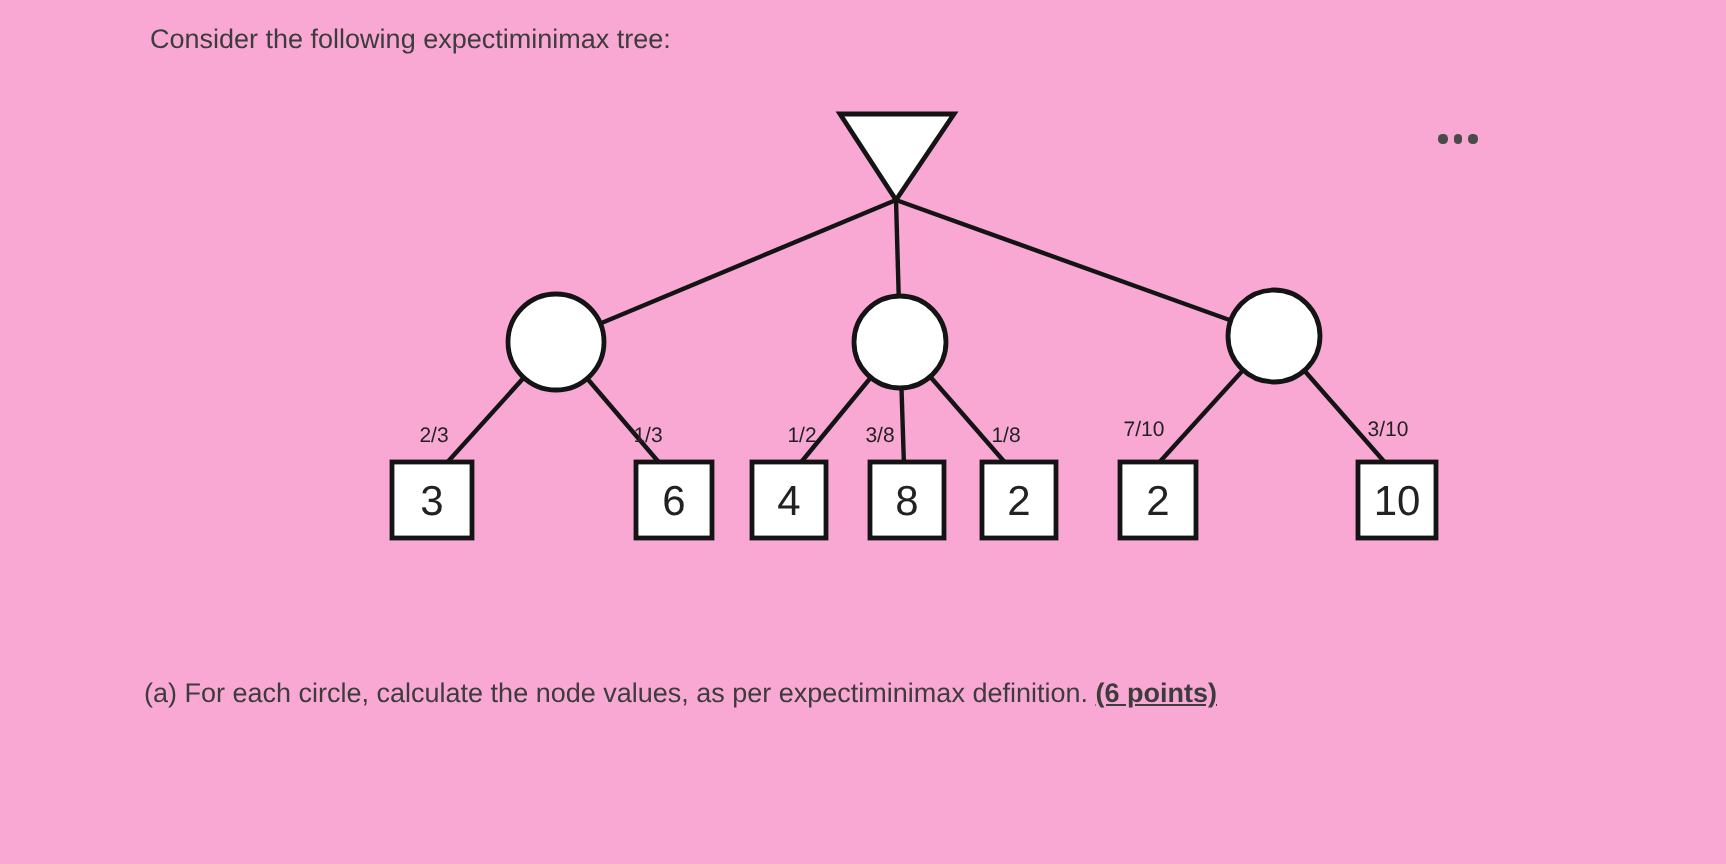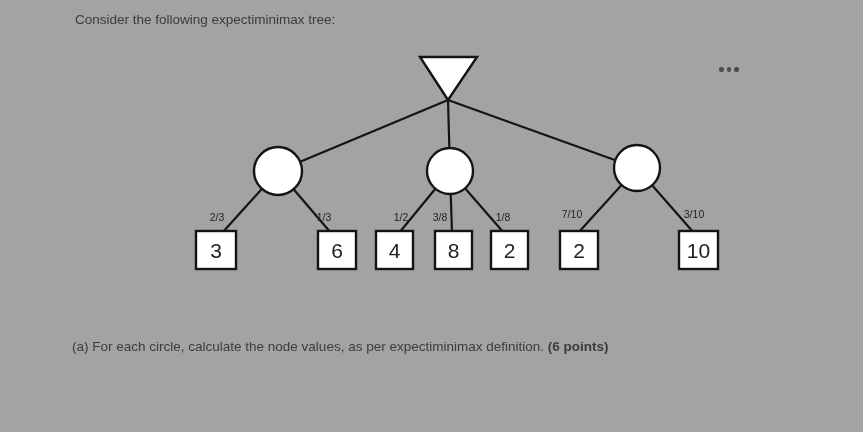--- a/index.html
+++ b/index.html
@@ -4,21 +4,21 @@
 <style>
   html, body {
     margin: 0;
     padding: 0;
     background: #ffffff;
   }
   .page {
     position: relative;
     width: 863px;
     height: 432px;
-    background: #a3a3a3;
+    background: #f9a8d4;
     overflow: hidden;
     font-family: "Liberation Sans", sans-serif;
     color: #3c3c3c;
   }
   .title {
     position: absolute;
     left: 75px;
     top: 12px;
     font-size: 13.5px;
     line-height: 1.25;
@@ -76,20 +76,21 @@
   .question {
     position: absolute;
     left: 72px;
     top: 339px;
     font-size: 13.5px;
     color: #3c3c3c;
     white-space: nowrap;
   }
   .question .points {
     font-weight: bold;
+    text-decoration: underline;
   }
 </style>
 </head>
 <body>
 
 <div class="page">
 
   <div class="title">Consider the following expectiminimax tree:</div>
 
   <div class="ellipsis">

